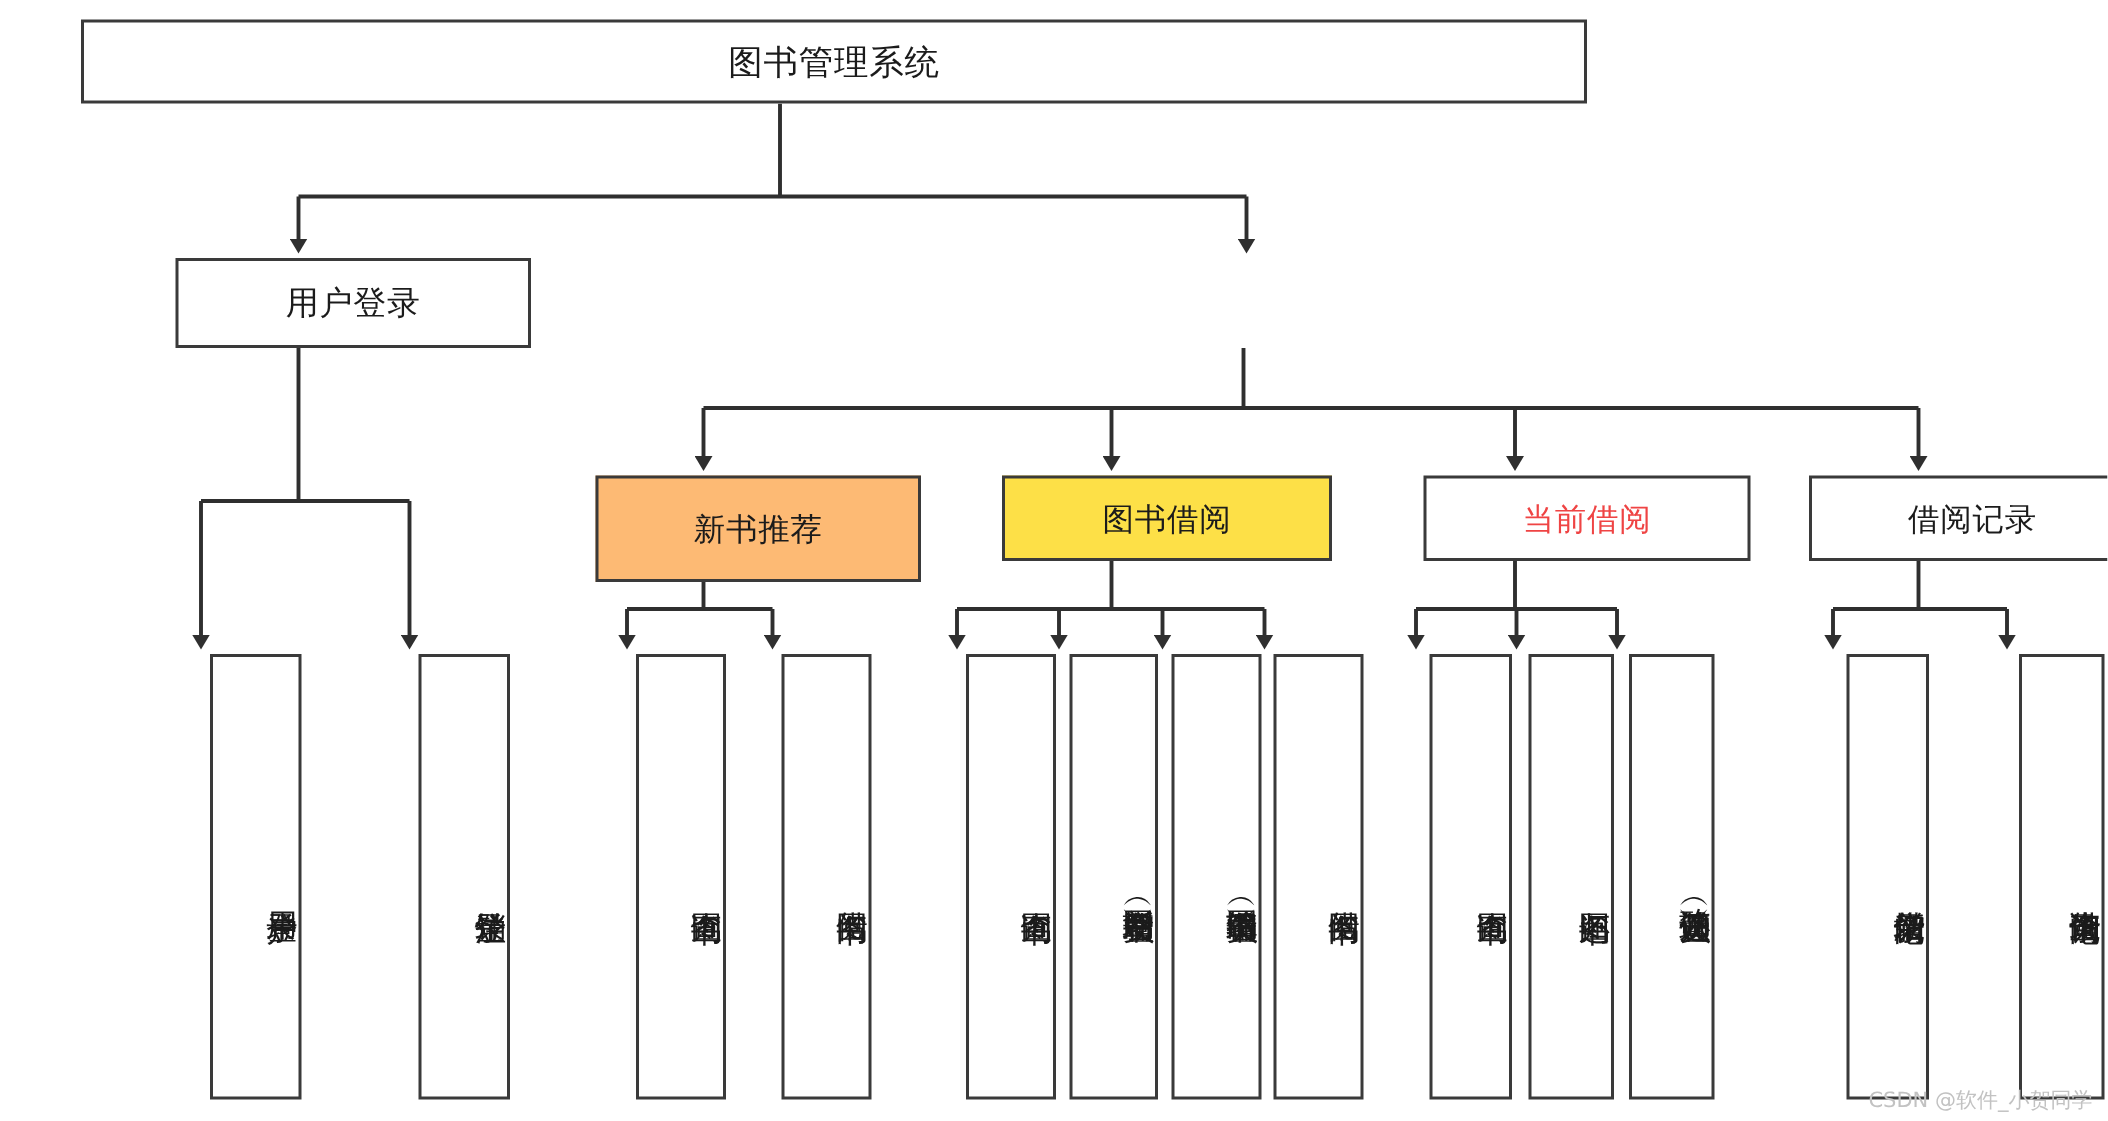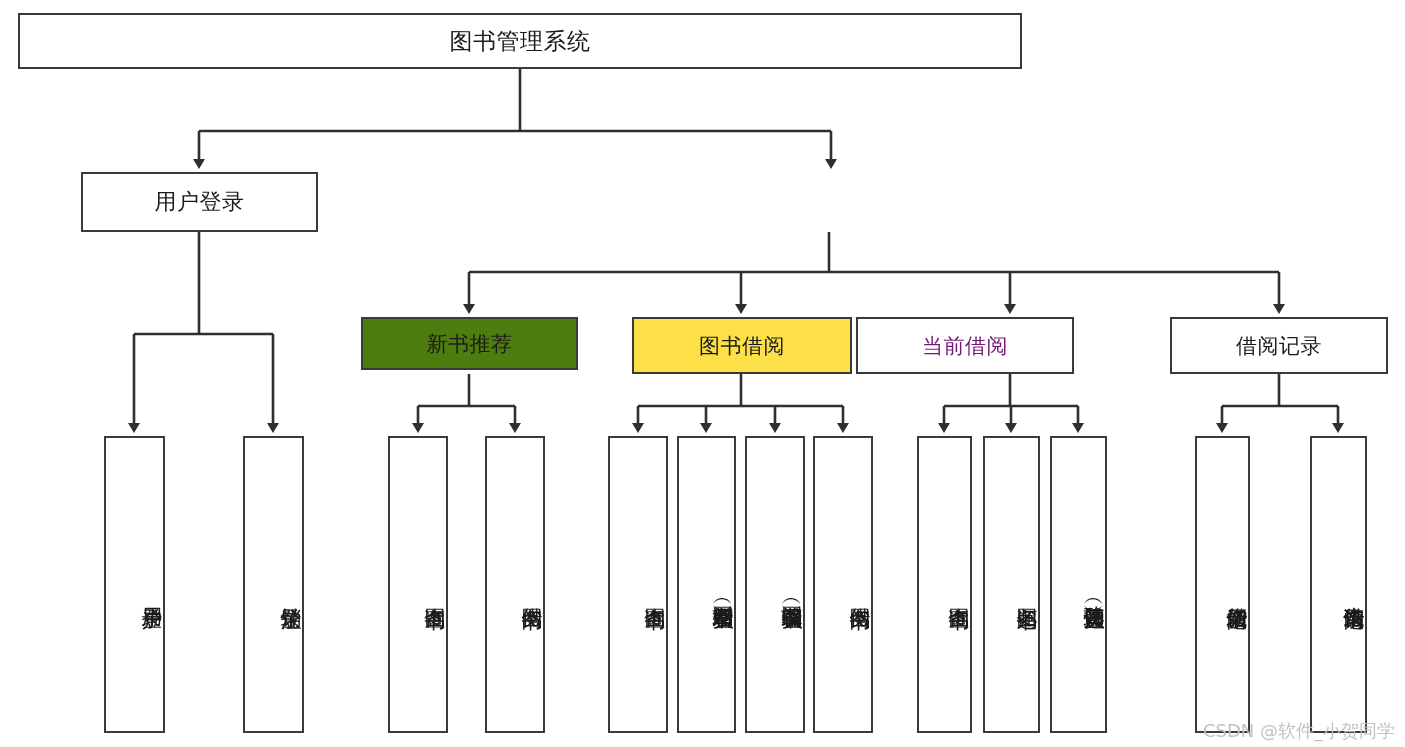--- a/index.html
+++ b/index.html
@@ -28,20 +28,21 @@
     position: absolute;
     box-sizing: border-box;
     border: 2px solid #a21caf;
     background: #ffffff;
     color: #1b1b1b;
     display: flex;
     align-items: center;
     justify-content: center;
     text-align: left;
     letter-spacing: 0.5px;
+    margin-left: 36px;
   }
   .node.root {
     font-size: 23px;
   }
   .node.l2 {
     font-size: 22px;
   }
   .node.l3 {
     font-size: 21px;
   }
@@ -56,21 +57,21 @@
   }
   .node.leaf .vtext {
     writing-mode: vertical-rl;
     text-orientation: upright;
     white-space: nowrap;
   }
   #watermark {
     position: absolute;
     right: 10px;
     bottom: 4px;
-    font-size: 18px;
+    font-size: 14px;
     color: #c2c2c2;
     white-space: nowrap;
     pointer-events: none;
   }
 </style>
 </head>
 <body>
 
 <div id="canvas">
 
@@ -122,23 +123,23 @@
       <path d="M1222,406 L1338,406"></path>
       <path d="M1222,406 L1222,424" marker-end="url(#arrow)"></path>
       <path d="M1338,406 L1338,424" marker-end="url(#arrow)"></path>
     </g>
   </svg>
 
   <div class="node root" id="node-root" style="left: 18px; top: 13px; width: 1004px; height: 56px; border-color: rgb(58, 58, 58); background: rgb(255, 255, 255); color: rgb(27, 27, 27);">图书管理系统</div>
 
   <div class="node l2" style="left: 81px; top: 172px; width: 237px; height: 60px; border-color: rgb(58, 58, 58); background: rgb(255, 255, 255); color: rgb(27, 27, 27);">用户登录</div>
 
-  <div class="node l3" style="left: 361px; top: 317px; width: 217px; height: 53px; border-color: rgb(58, 58, 58); background: #4d7c0f; color: rgb(27, 27, 27);">新书推荐</div>
+  <div class="node l3" style="left: 361px; top: 317px; width: 217px; height: 71px; border-color: rgb(58, 58, 58); background: #fdba74; color: rgb(27, 27, 27);">新书推荐</div>
   <div class="node l3" style="left: 632px; top: 317px; width: 220px; height: 57px; border-color: rgb(58, 58, 58); background: #fde047; color: rgb(27, 27, 27);">图书借阅</div>
-  <div class="node l3" style="left: 856px; top: 317px; width: 218px; height: 57px; border-color: rgb(58, 58, 58); background: rgb(255, 255, 255); color: #701a75;">当前借阅</div>
+  <div class="node l3" style="left: 913px; top: 317px; width: 218px; height: 57px; border-color: rgb(58, 58, 58); background: rgb(255, 255, 255); color: #ef4444;">当前借阅</div>
   <div class="node l3" style="left: 1170px; top: 317px; width: 218px; height: 57px; border-color: rgb(58, 58, 58); background: rgb(255, 255, 255); color: rgb(27, 27, 27);">借阅记录</div>
 
   <div class="node leaf" style="left: 104px; top: 436px; width: 61px; height: 297px; border-color: rgb(58, 58, 58); background: rgb(255, 255, 255); color: rgb(27, 27, 27);">
       <span class="vtext">用户登录</span>
     </div>
   <div class="node leaf" style="left: 243px; top: 436px; width: 61px; height: 297px; border-color: rgb(58, 58, 58); background: rgb(255, 255, 255); color: rgb(27, 27, 27);">
       <span class="vtext">注销登录</span>
     </div>
   <div class="node leaf" style="left: 388px; top: 436px; width: 60px; height: 297px; border-color: rgb(58, 58, 58); background: rgb(255, 255, 255); color: rgb(27, 27, 27);">
       <span class="vtext">查询图书</span>

